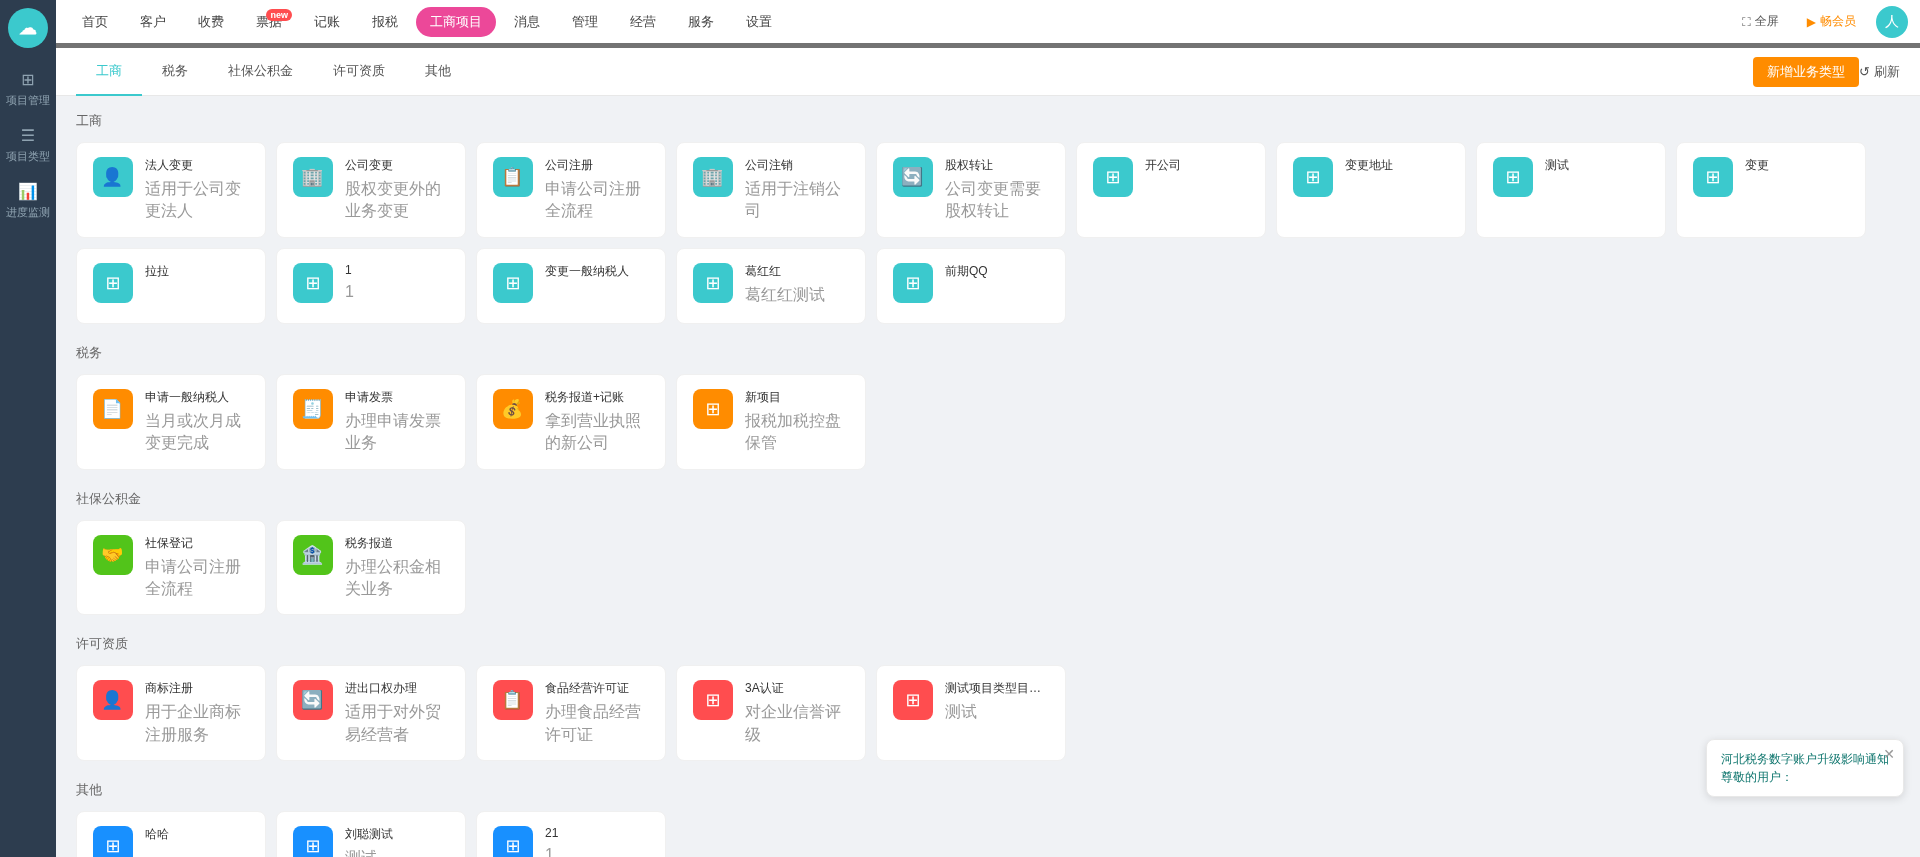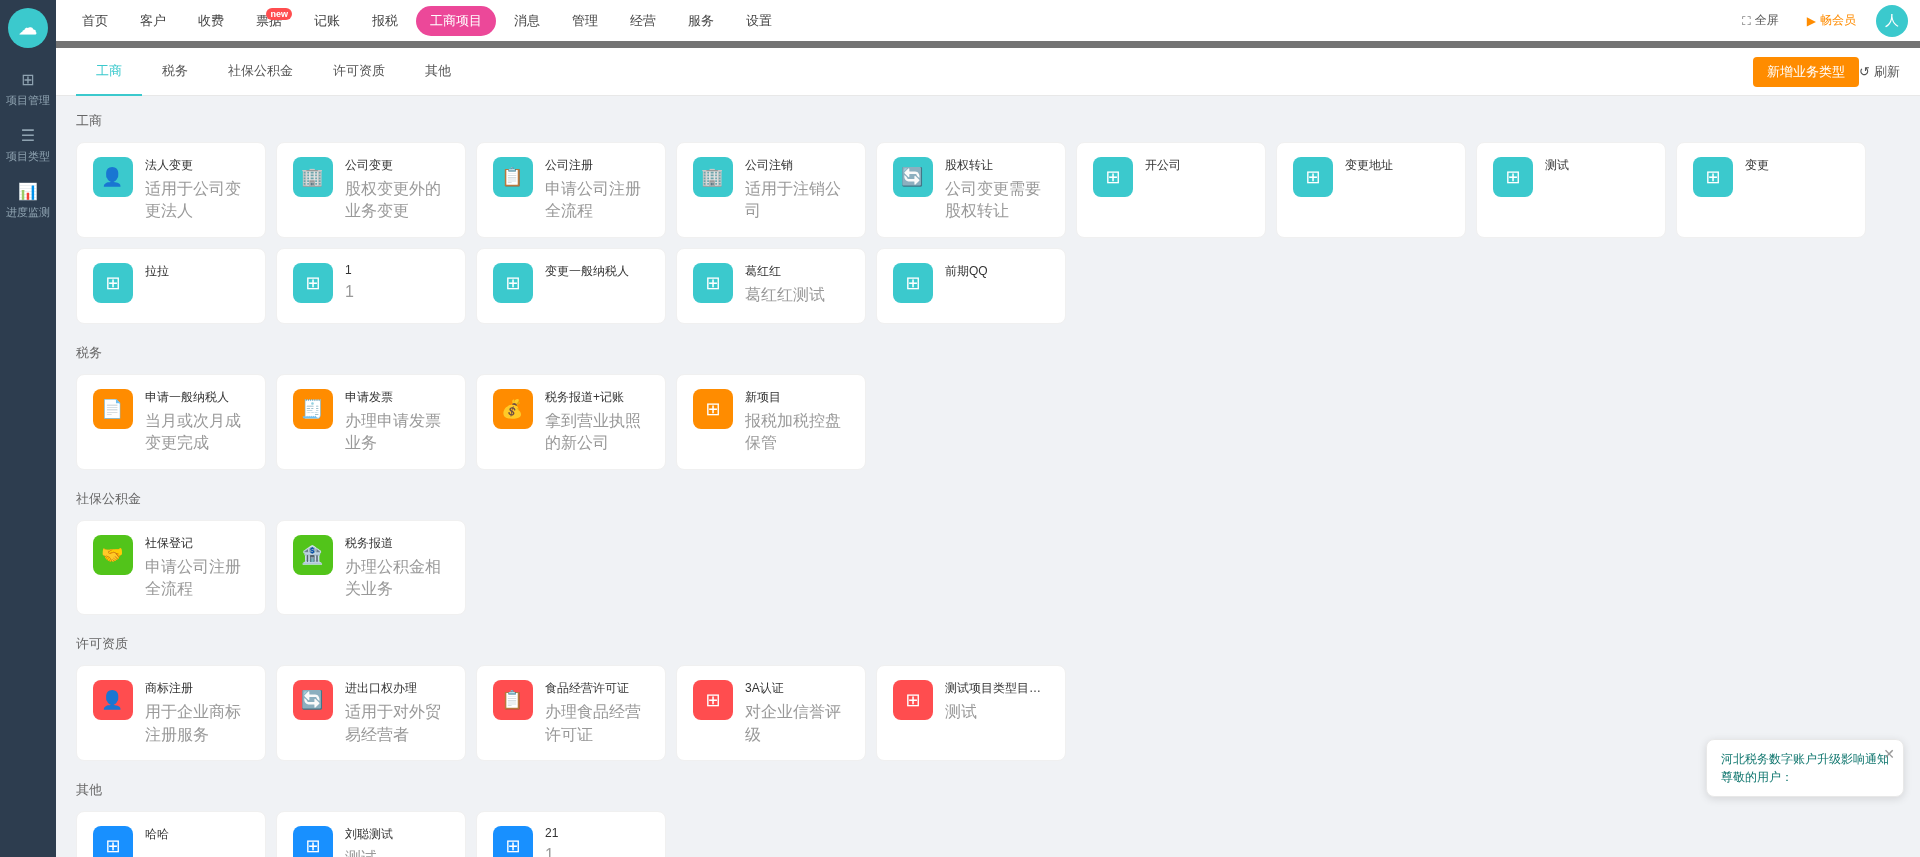--- a/index.html
+++ b/index.html
@@ -23,21 +23,21 @@
     }
     .sidebar-item .s-icon {
       width: 22px; height: 22px; margin-bottom: 3px;
       display: flex; align-items: center; justify-content: center; font-size: 16px;
     }
 
     
     .navbar {
       position: fixed; left: 56px; top: 0; right: 0; height: 48px;
       background: #fff; display: flex; align-items: center;
-      border-bottom: 7px solid #737373; z-index: 99; padding: 0 12px;
+      border-bottom: 5px solid #737373; z-index: 99; padding: 0 12px;
     }
     .nav-items { display: flex; align-items: center; gap: 4px; flex: 1; }
     .nav-item {
       padding: 6px 14px; font-size: 13px; cursor: pointer; color: #444;
       border-radius: 4px; position: relative; white-space: nowrap;
     }
     .nav-item.active { background: #ec4899; color: white; border-radius: 20px; }
     .nav-badge {
       position: absolute; top: 2px; right: 4px;
       background: #ff4d4f; color: white; font-size: 9px; padding: 1px 4px;

